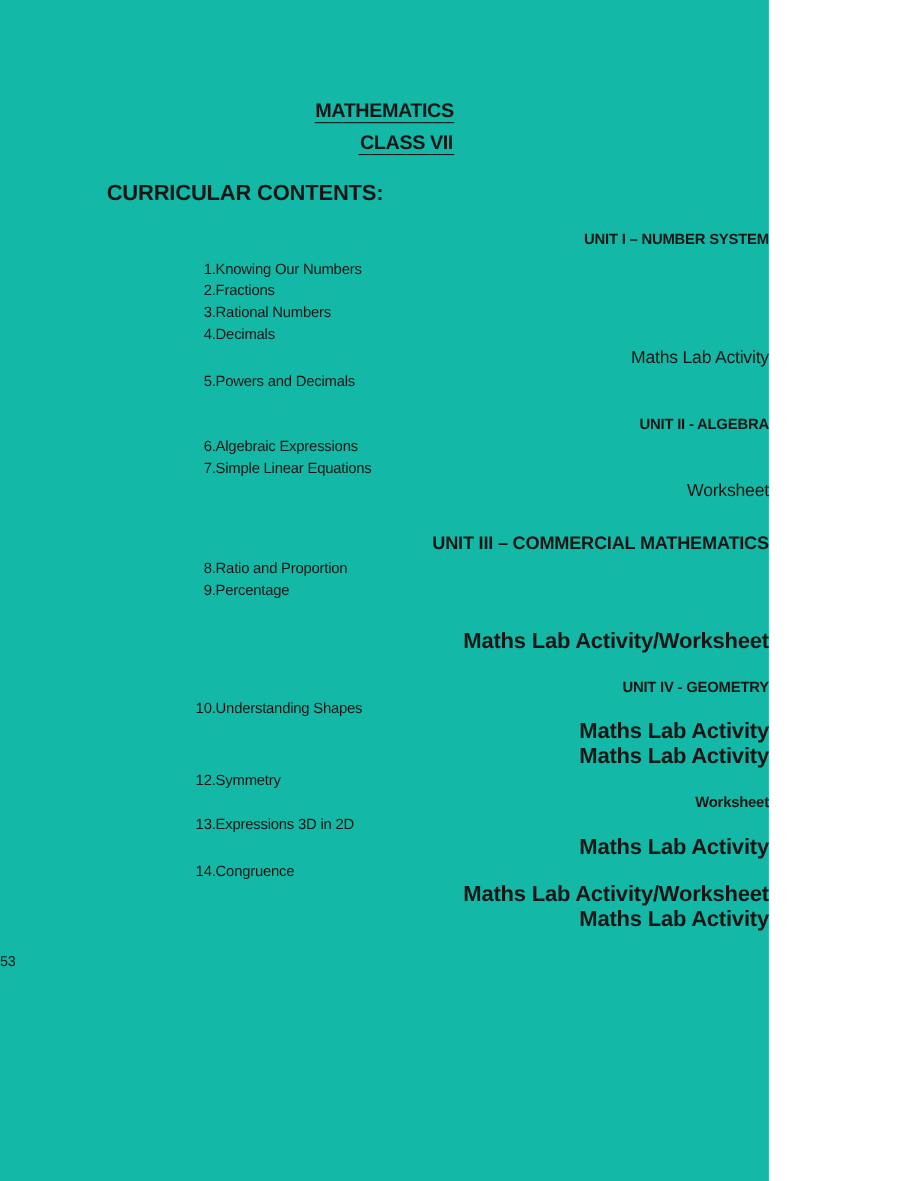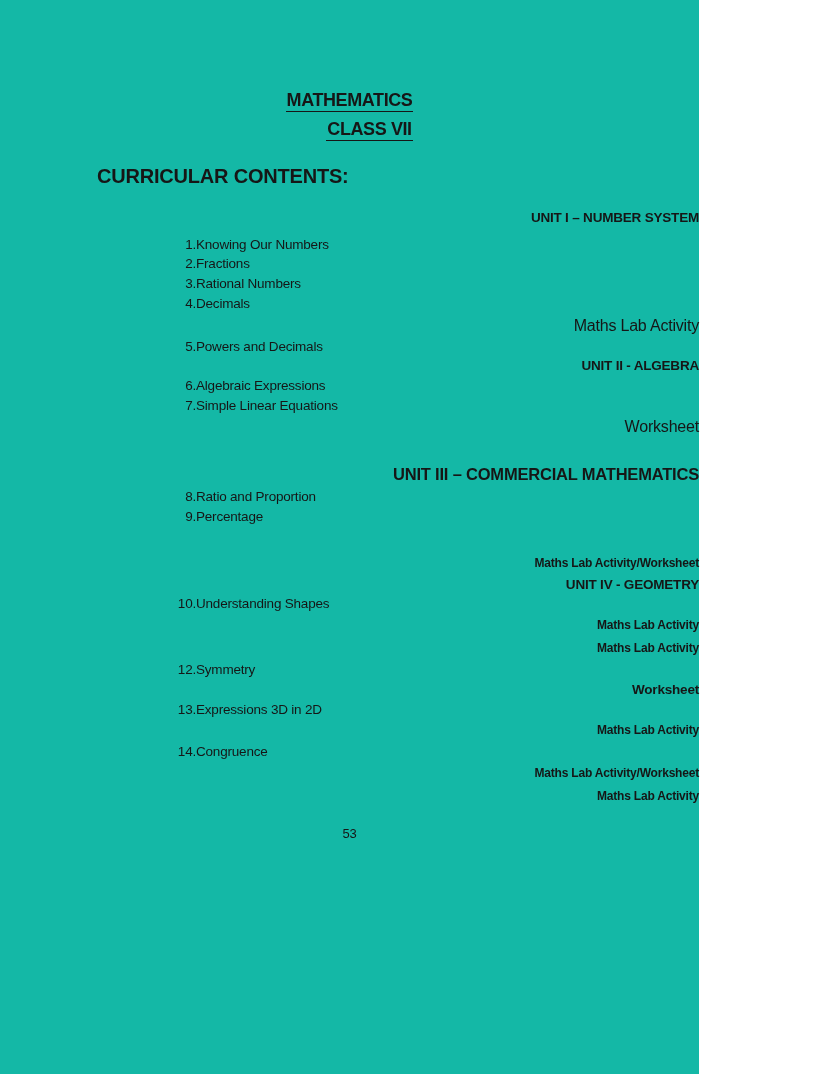--- a/index.html
+++ b/index.html
@@ -42,21 +42,21 @@
   
   .section-heading {
     margin: 27px 0 0 97px;
     font-size: 20px;
     font-weight: bold;
     line-height: 16px;
   }
 
   
   .units { margin-left: 147px; margin-top: 24px; text-align: right; }
-  .unit { }
+  .unit { margin-top: 20px; }
   .unit.extra-gap { margin-top: 25px; }
   .unit:first-child { margin-top: 0; }
   .unit-heading {
     font-size: 13.5px;
     font-weight: bold;
     line-height: 19.7px;
   }
   .unit:first-child .unit-heading { margin-bottom: 7px; }
   .unit-heading.large {
     font-size: 16.5px;
@@ -77,35 +77,35 @@
   }
 
   .note { padding-left: 49px; }
   .note .txt { display: inline-block; }
   .note-plain-large .txt {
     font-size: 16px;
     font-weight: normal;
     line-height: 23px;
   }
   .note-bold-large .txt {
-    font-size: 12px;
+    font-size: 20px;
     font-weight: bold;
     line-height: 23px;
   }
   .note-bold-small .txt {
     font-size: 13.5px;
     font-weight: bold;
     line-height: 19.7px;
   }
   .gap-before { margin-top: 25px; }
 
   
   .page-number {
     margin-top: 18px;
-    text-align: center;
+    text-align: left;
     font-size: 13px;
     line-height: 16px;
   }
 </style>
 </head>
 <body>
 
 <div class="page">
 
   <div class="title-block">

